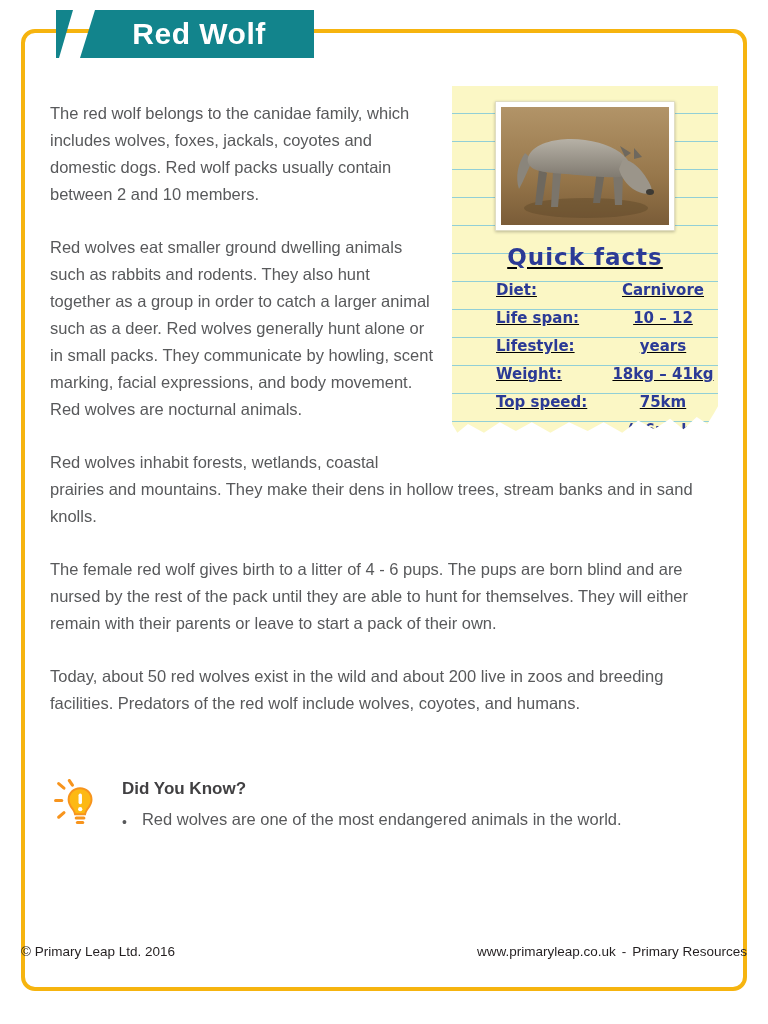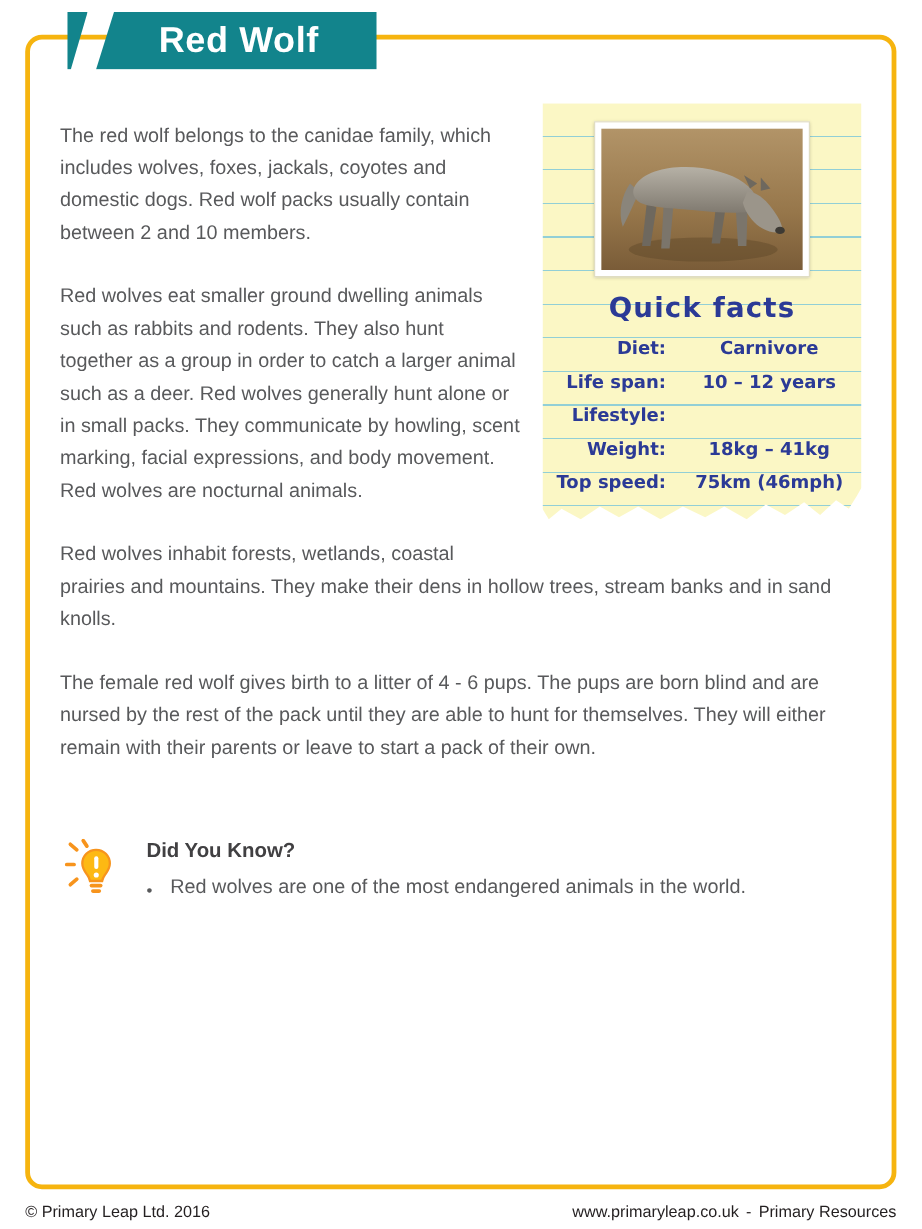--- a/index.html
+++ b/index.html
@@ -20,40 +20,40 @@
   .banner-main h1 { color:#ffffff; font-size:30px; font-weight:700; letter-spacing:.5px; padding-left:4px; }
 
   
   .content { position:absolute; left:50px; right:50px; top:100px; z-index:2; }
   .content p { font-size:16.5px; line-height:27px; color:#58595B; margin-bottom:26px; }
 
   
   .note { float:right; width:266px; height:352px; margin:-14px 0 12px 18px;
     background:repeating-linear-gradient(to bottom, #FBF7C5 0px, #FBF7C5 27px, #92CFD6 27px, #92CFD6 28px);
     clip-path:polygon(0% 0%, 100% 0%, 100% 91%, 98.5% 93%, 96% 96%, 92% 94%, 87% 97.5%, 82% 94.5%, 76% 97.5%, 70% 95%, 64% 98.5%, 57% 95.5%, 51% 98%, 44% 95.5%, 37% 98.5%, 30% 95.5%, 24% 98%, 18% 95.5%, 12% 98.5%, 6% 96%, 2% 98.5%, 0% 96%);
-    padding-top:15px; }
+    padding-top:15px;text-decoration:underline; }
   .photo-frame { width:180px; margin:0 auto; background:#ffffff; padding:5px;
     border:1px solid #e0ddc2; box-shadow:0 1px 3px rgba(0,0,0,.25); }
   .photo-frame svg { display:block; }
   .note-title { text-align:center; color:#2B3A96; font-family:"DejaVu Sans", sans-serif;
     font-size:23px; font-weight:700; letter-spacing:1px; margin-top:11px; height:34px; line-height:30px; }
   .fact-row { display:flex; height:28px; line-height:28px; color:#2B3A96;
     font-family:"DejaVu Sans", sans-serif; font-size:15px; font-weight:600; }
-  .fact-label { width:112px; text-align:right; padding-right:9px; }
+  .fact-label { width:112px; padding-right:9px;margin-left:44px; }
   .fact-value { flex:1; text-align:center; }
 
   
   .dyk { display:flex; align-items:flex-start; margin-top:60px; margin-left:4px; }
   .dyk-icon { flex:0 0 auto; margin-right:22px; margin-top:2px; }
   .dyk-heading { font-size:17px; font-weight:700; color:#414042; padding-top:2px; }
   .dyk-bullet { display:flex; margin-top:11px; font-size:16.5px; color:#58595B; }
   .dyk-bullet .bullet { margin-right:15px; font-size:14px; line-height:24px; }
 
   
-  .footer { position:absolute; left:21px; right:21px; top:1002px; display:flex;
+  .footer { position:absolute; left:21px; right:21px; top:944px; display:flex;
     justify-content:space-between; font-size:13.5px; color:#231F20; z-index:2; }
   .footer .site { font-weight:400; }
   .footer .sep { margin:0 6px; }
 </style>
 </head>
 <body>
 
 <div class="page">
 
   <div class="border-frame"></div>
@@ -114,20 +114,21 @@
       <div class="fact-row">
         <span class="fact-label">Top speed:</span>
         <span class="fact-value">75km (46mph)</span>
       </div>
     </aside>
 
     <p>The red wolf belongs to the canidae family, which includes wolves, foxes, jackals, coyotes and domestic dogs. Red wolf packs usually contain between 2 and 10 members.</p>
     <p>Red wolves eat smaller ground dwelling animals such as rabbits and rodents. They also hunt together as a group in order to catch a larger animal such as a deer. Red wolves generally hunt alone or in small packs. They communicate by howling, scent marking, facial expressions, and body movement. Red wolves are nocturnal animals.</p>
     <p>Red wolves inhabit forests, wetlands, coastal prairies and mountains. They make their dens in hollow trees, stream banks and in sand knolls.</p>
     <p>The female red wolf gives birth to a litter of 4 - 6 pups. The pups are born blind and are nursed by the rest of the pack until they are able to hunt for themselves. They will either remain with their parents or leave to start a pack of their own.</p>
+    <p>Today, about 50 red wolves exist in the wild and about 200 live in zoos and breeding facilities. Predators of the red wolf include wolves, coyotes, and humans.</p>
 
     <div class="dyk">
       <svg class="dyk-icon" viewBox="0 0 60 68" width="46" height="52" aria-hidden="true">
         <g stroke="#F7941D" stroke-width="4" stroke-linecap="round">
           <line x1="13" y1="12" x2="6" y2="6"></line>
           <line x1="10" y1="28" x2="2" y2="28"></line>
           <line x1="13" y1="44" x2="6" y2="50"></line>
           <line x1="24" y1="8" x2="20" y2="2"></line>
         </g>
         <path d="M34 12 C42.5 12 49 18.5 49 27 C49 32.5 46 36 43.5 39.5 C41.8 41.8 41 43.5 40.6 46 L27.4 46 C27 43.5 26.2 41.8 24.5 39.5 C22 36 19 32.5 19 27 C19 18.5 25.5 12 34 12 Z" fill="#FDB913" stroke="#F7941D" stroke-width="2.5"></path>

